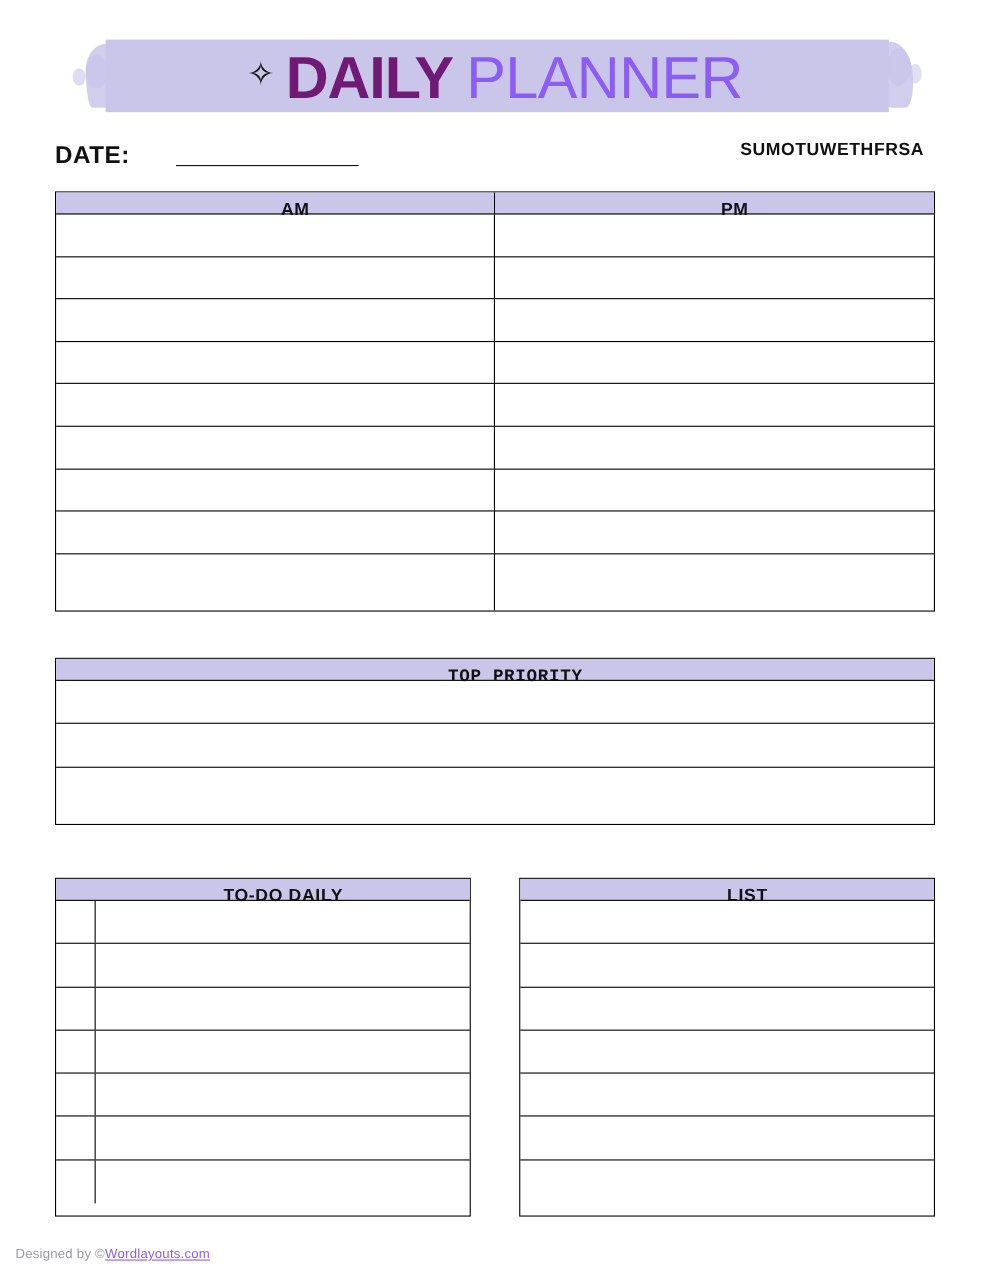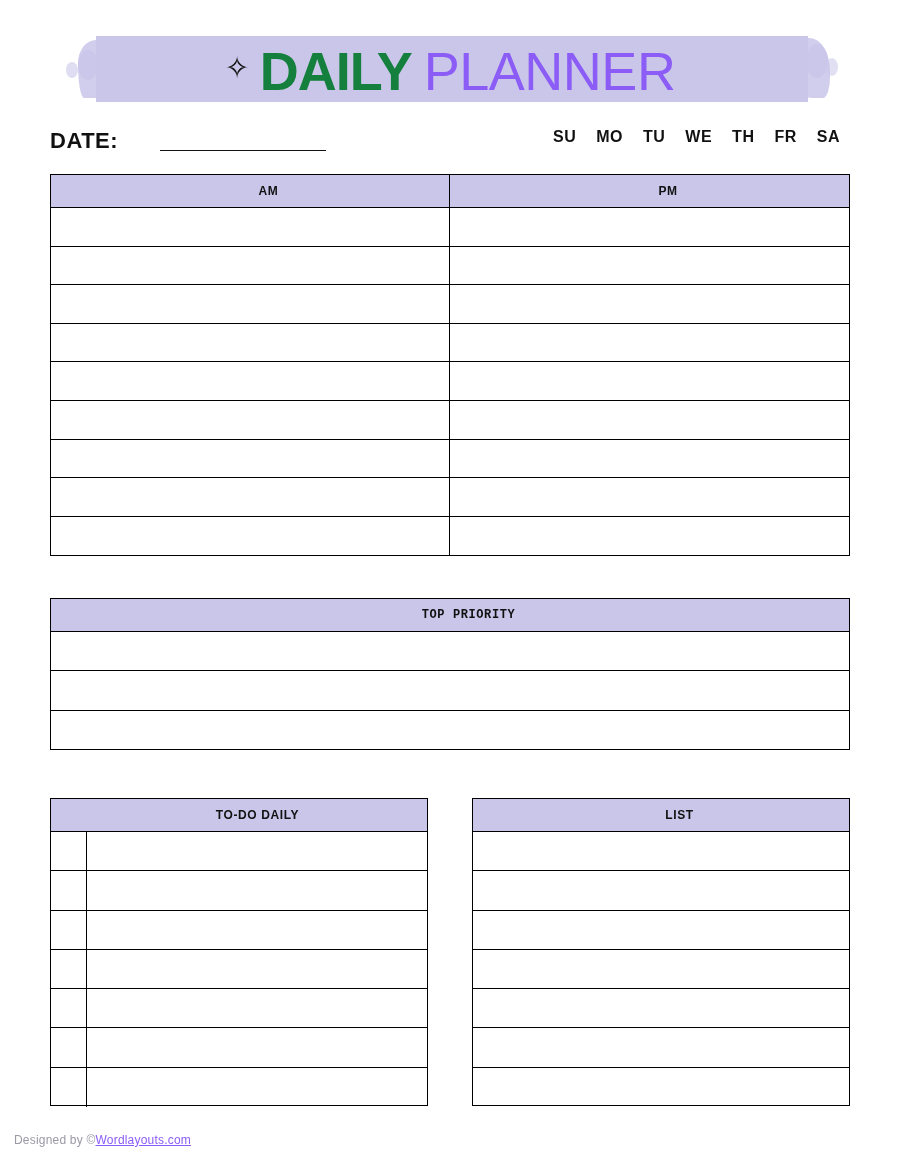--- a/index.html
+++ b/index.html
@@ -81,21 +81,21 @@
     margin-right: 10px;
     color: #111;
     position: relative;
     top: -3px;
   }
   .title-bold {
     font-size: 54px;
     font-weight: 700;
     letter-spacing: -1px;
     vertical-align: middle;
-    color: #15803d;
+    color: #701a75;
   }
   .title-light {
     font-size: 54px;
     font-weight: 400;
     letter-spacing: -0.5px;
     vertical-align: middle;
     color: #8b5cf6;
     margin-left: 12px;
   }
 
@@ -121,44 +121,43 @@
     top: 24px;
     width: 166px;
     height: 0;
     border-bottom: 1.5px solid #111;
   }
   .days {
     position: absolute;
     right: 10px;
     top: 2px;
     display: flex;
-    gap: 20px;
   }
   .day {
     font-size: 16px;
     font-weight: 700;
     letter-spacing: .5px;
   }
 
   
   .block {
     position: absolute;
     border: 1.6px solid #000;
     box-sizing: border-box;
     background: #fff;
   }
   .hdr {
     background: #c9c6ea;
     border-bottom: 1.6px solid #000;
     text-align: center;
-    font-size: 12px;
+    font-size: 16px;
     font-weight: 700;
     letter-spacing: .6px;
     line-height: 32px;
-    height: 33px;
+    height: 20px;
     box-sizing: border-box;
     padding-left: 37px;
   }
   .row {
     border-bottom: 1.6px solid #000;
     box-sizing: border-box;
   }
   .row:last-child { border-bottom: none; }
 
   

